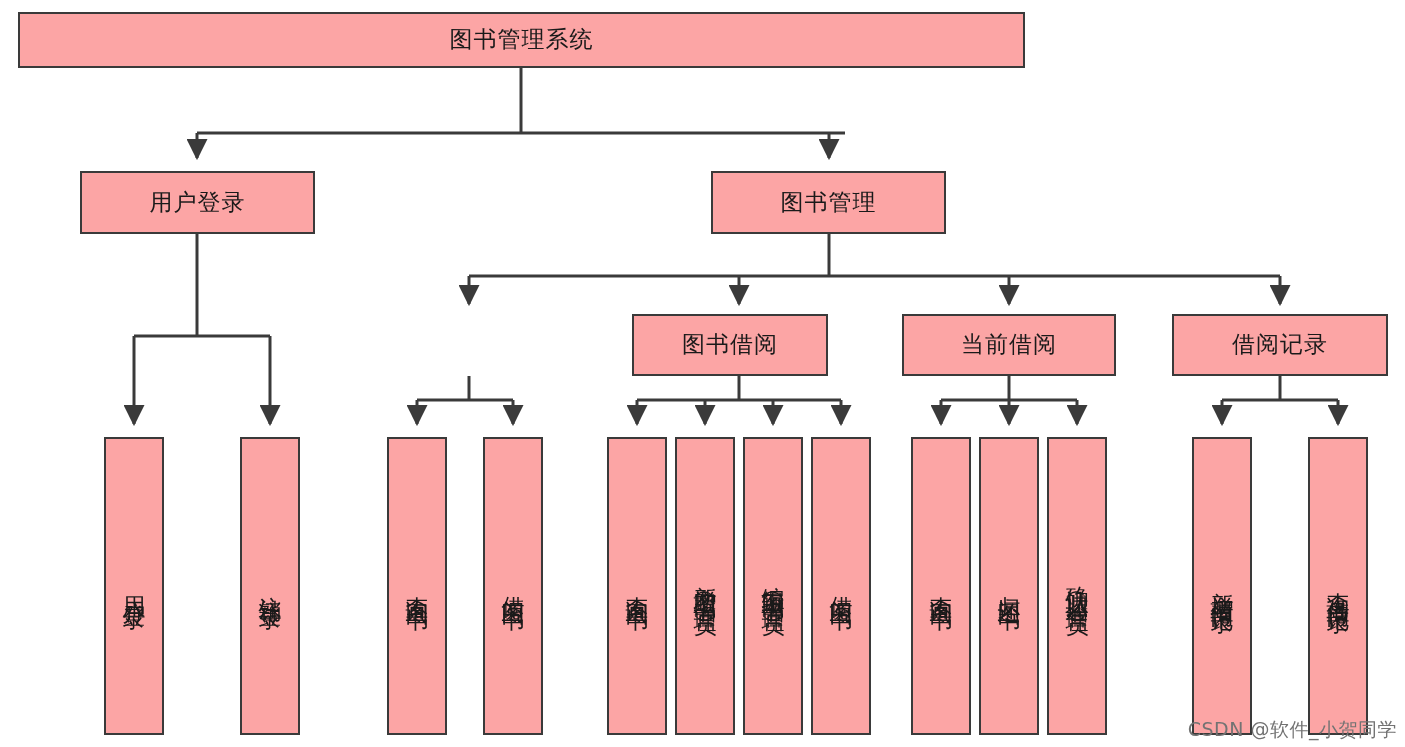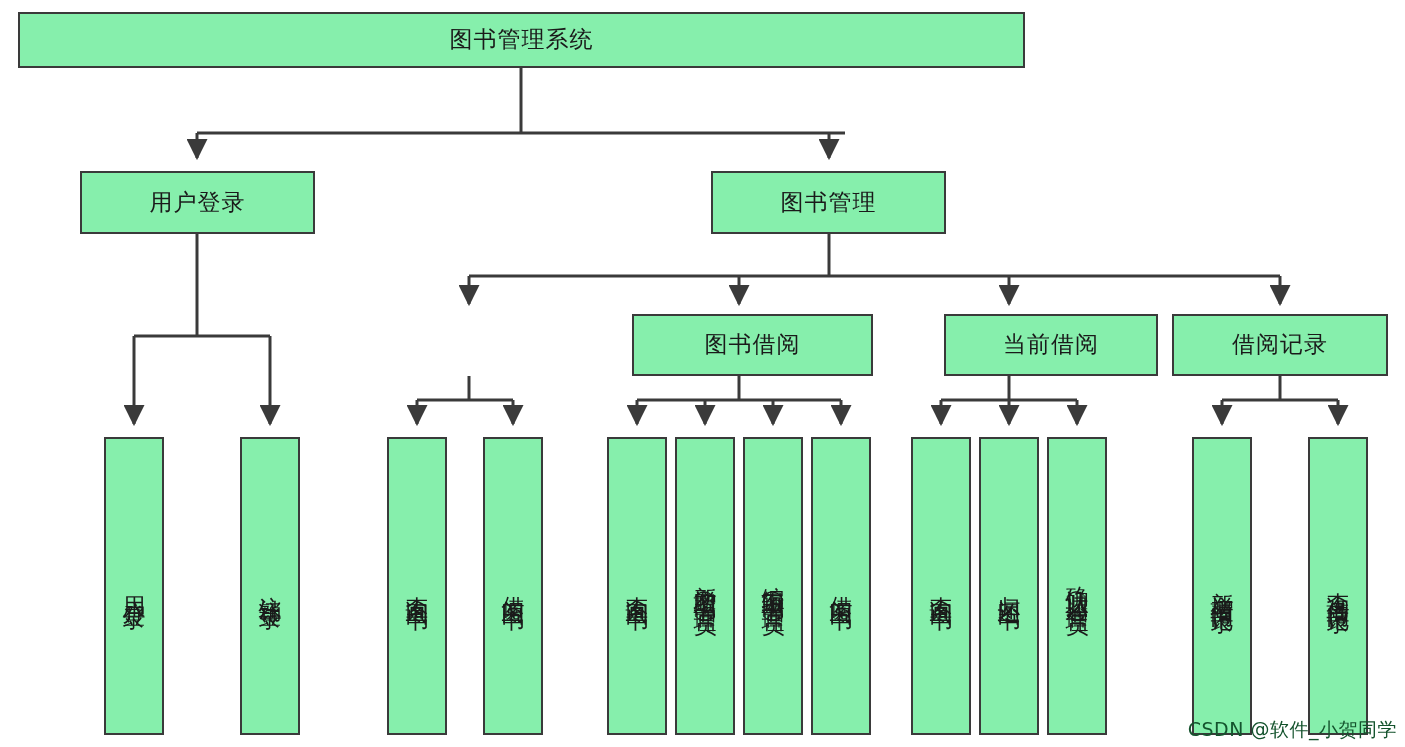--- a/index.html
+++ b/index.html
@@ -14,21 +14,21 @@
     position: relative;
     width: 1405px;
     height: 747px;
     background: #ffffff;
     overflow: hidden;
   }
   .node {
     position: absolute;
     box-sizing: border-box;
     border: 2px solid #3a3a3a;
-    background: #86efac;
+    background: #fca5a5;
     display: flex;
     align-items: center;
     justify-content: center;
     color: #1a1a1a;
   }
   .node.horiz {
     font-size: 23px;
     letter-spacing: 1px;
     line-height: 1.2;
   }
@@ -51,21 +51,21 @@
     top: 0;
     width: 1405px;
     height: 747px;
     pointer-events: none;
   }
   .watermark {
     position: absolute;
     right: 8px;
     bottom: 4px;
     font-size: 19px;
-    color: #14532d;
+    color: #737373;
     letter-spacing: 0.5px;
     white-space: nowrap;
   }
 </style>
 </head>
 <body>
 
 <div id="canvas">
 
   <svg id="lines" viewBox="0 0 1405 747" xmlns="http://www.w3.org/2000/svg">
@@ -122,24 +122,24 @@
     <span>图书管理系统</span>
   </div>
 
   <div class="node horiz" style="left:80px; top:171px; width:235px; height:63px;">
     <span>用户登录</span>
   </div>
   <div class="node horiz" style="left:711px; top:171px; width:235px; height:63px;justify-content:center;">
     <span>图书管理</span>
   </div>
 
-  <div class="node horiz" style="left:632px; top:314px; width:241px; height:62px;">
+  <div class="node horiz" style="left:632px; top:314px; width:196px; height:62px;">
     <span>图书借阅</span>
   </div>
-  <div class="node horiz" style="left:902px; top:314px; width:214px; height:62px;margin-left:42px;">
+  <div class="node horiz" style="left:902px; top:314px; width:214px; height:62px;">
     <span>当前借阅</span>
   </div>
   <div class="node horiz" style="left:1172px; top:314px; width:216px; height:62px;">
     <span>借阅记录</span>
   </div>
 
   <div class="node vert" style="left:104px; top:437px; width:60px; height:298px;">
     <span class="vtext">用户登录</span>
   </div>
   <div class="node vert" style="left:240px; top:437px; width:60px; height:298px;">

